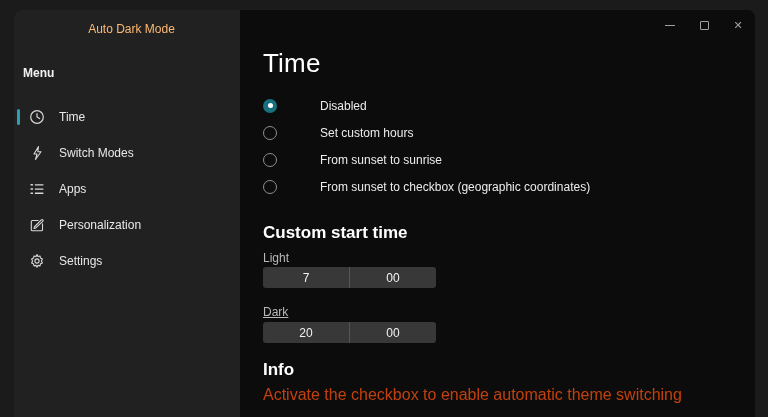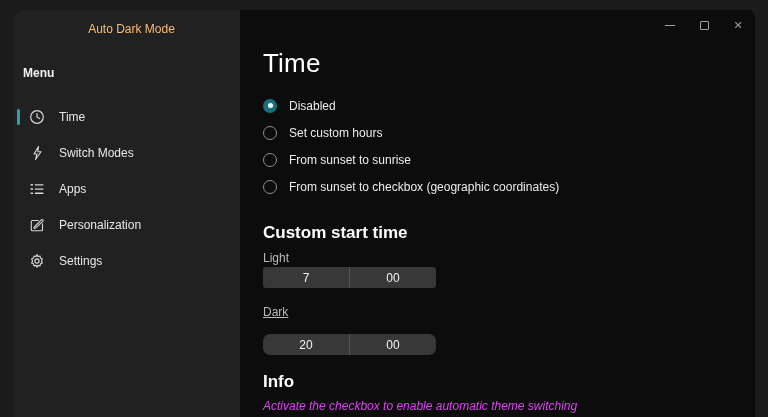--- a/index.html
+++ b/index.html
@@ -41,46 +41,46 @@
     position:absolute; top:0; right:0; height:30px; display:flex; z-index:5;
   }
   .tb-btn {
     width:34px; height:30px; display:flex; align-items:center; justify-content:center;
     color:#a0a0a0; font-size:11px; background:transparent; border:none;
   }
   .glyph-min { width:10px; height:1px; background:#a0a0a0; display:block; }
   .glyph-max { width:9px; height:9px; border:1px solid #a0a0a0; border-radius:1px; display:block; }
   .page-title { font-size:26px; font-weight:400; color:#ffffff; line-height:30px; letter-spacing:0.2px; }
   .radio-group { margin-top:14px; }
-  .radio-row { height:27px; display:flex; align-items:center; }
+  .radio-row { height:27px; display:flex; align-items:center;gap:31px; }
   .radio {
     width:14px; height:14px; border-radius:50%; margin-right:12px; flex:0 0 14px;
     border:1px solid #8f8f8f; background:transparent; position:relative;
   }
   .radio.checked { border:none; background:#16707e; }
   .radio.checked::after {
     content:""; position:absolute; left:4.5px; top:4.5px; width:5px; height:5px;
     border-radius:50%; background:#ffffff;
   }
   .radio-label { font-size:12px; color:#ececec; }
   .section-heading { font-size:17px; font-weight:bold; color:#ffffff; margin-top:22px; line-height:22px; }
   .field-label { font-size:12px; color:#b9b9b9; margin-top:7px; line-height:15px; }
   .time-picker {
     margin-top:1px; width:173px; height:21px; display:flex;
     background:#383838; border-radius:3px; overflow:hidden;
   }
-  .time-picker.dark-picker { margin-top:14px;border-radius:7px; }
+  .time-picker.dark-picker { margin-top:2px; }
   .time-cell {
     flex:1; display:flex; align-items:center; justify-content:center;
     font-size:12px; color:#f2f2f2; background:transparent; border:none;
   }
   .time-divider { width:1px; background:#555555; height:100%; }
   .dark-label { margin-top:17px;text-decoration:underline; }
   .info-heading { margin-top:16px; }
-  .info-text { font-size:12px; color:#d946ef; margin-top:6px; line-height:15px;font-style:italic; }
+  .info-text { font-size:16px; color:#c2410c; margin-top:6px; line-height:15px; }
   .icon svg * { vector-effect:non-scaling-stroke; }
 </style>
 </head>
 <body>
 
 <div class="window">
 
   <div class="sidebar">
     <div class="app-title">Auto Dark Mode</div>
     <div class="menu-label">Menu</div>

